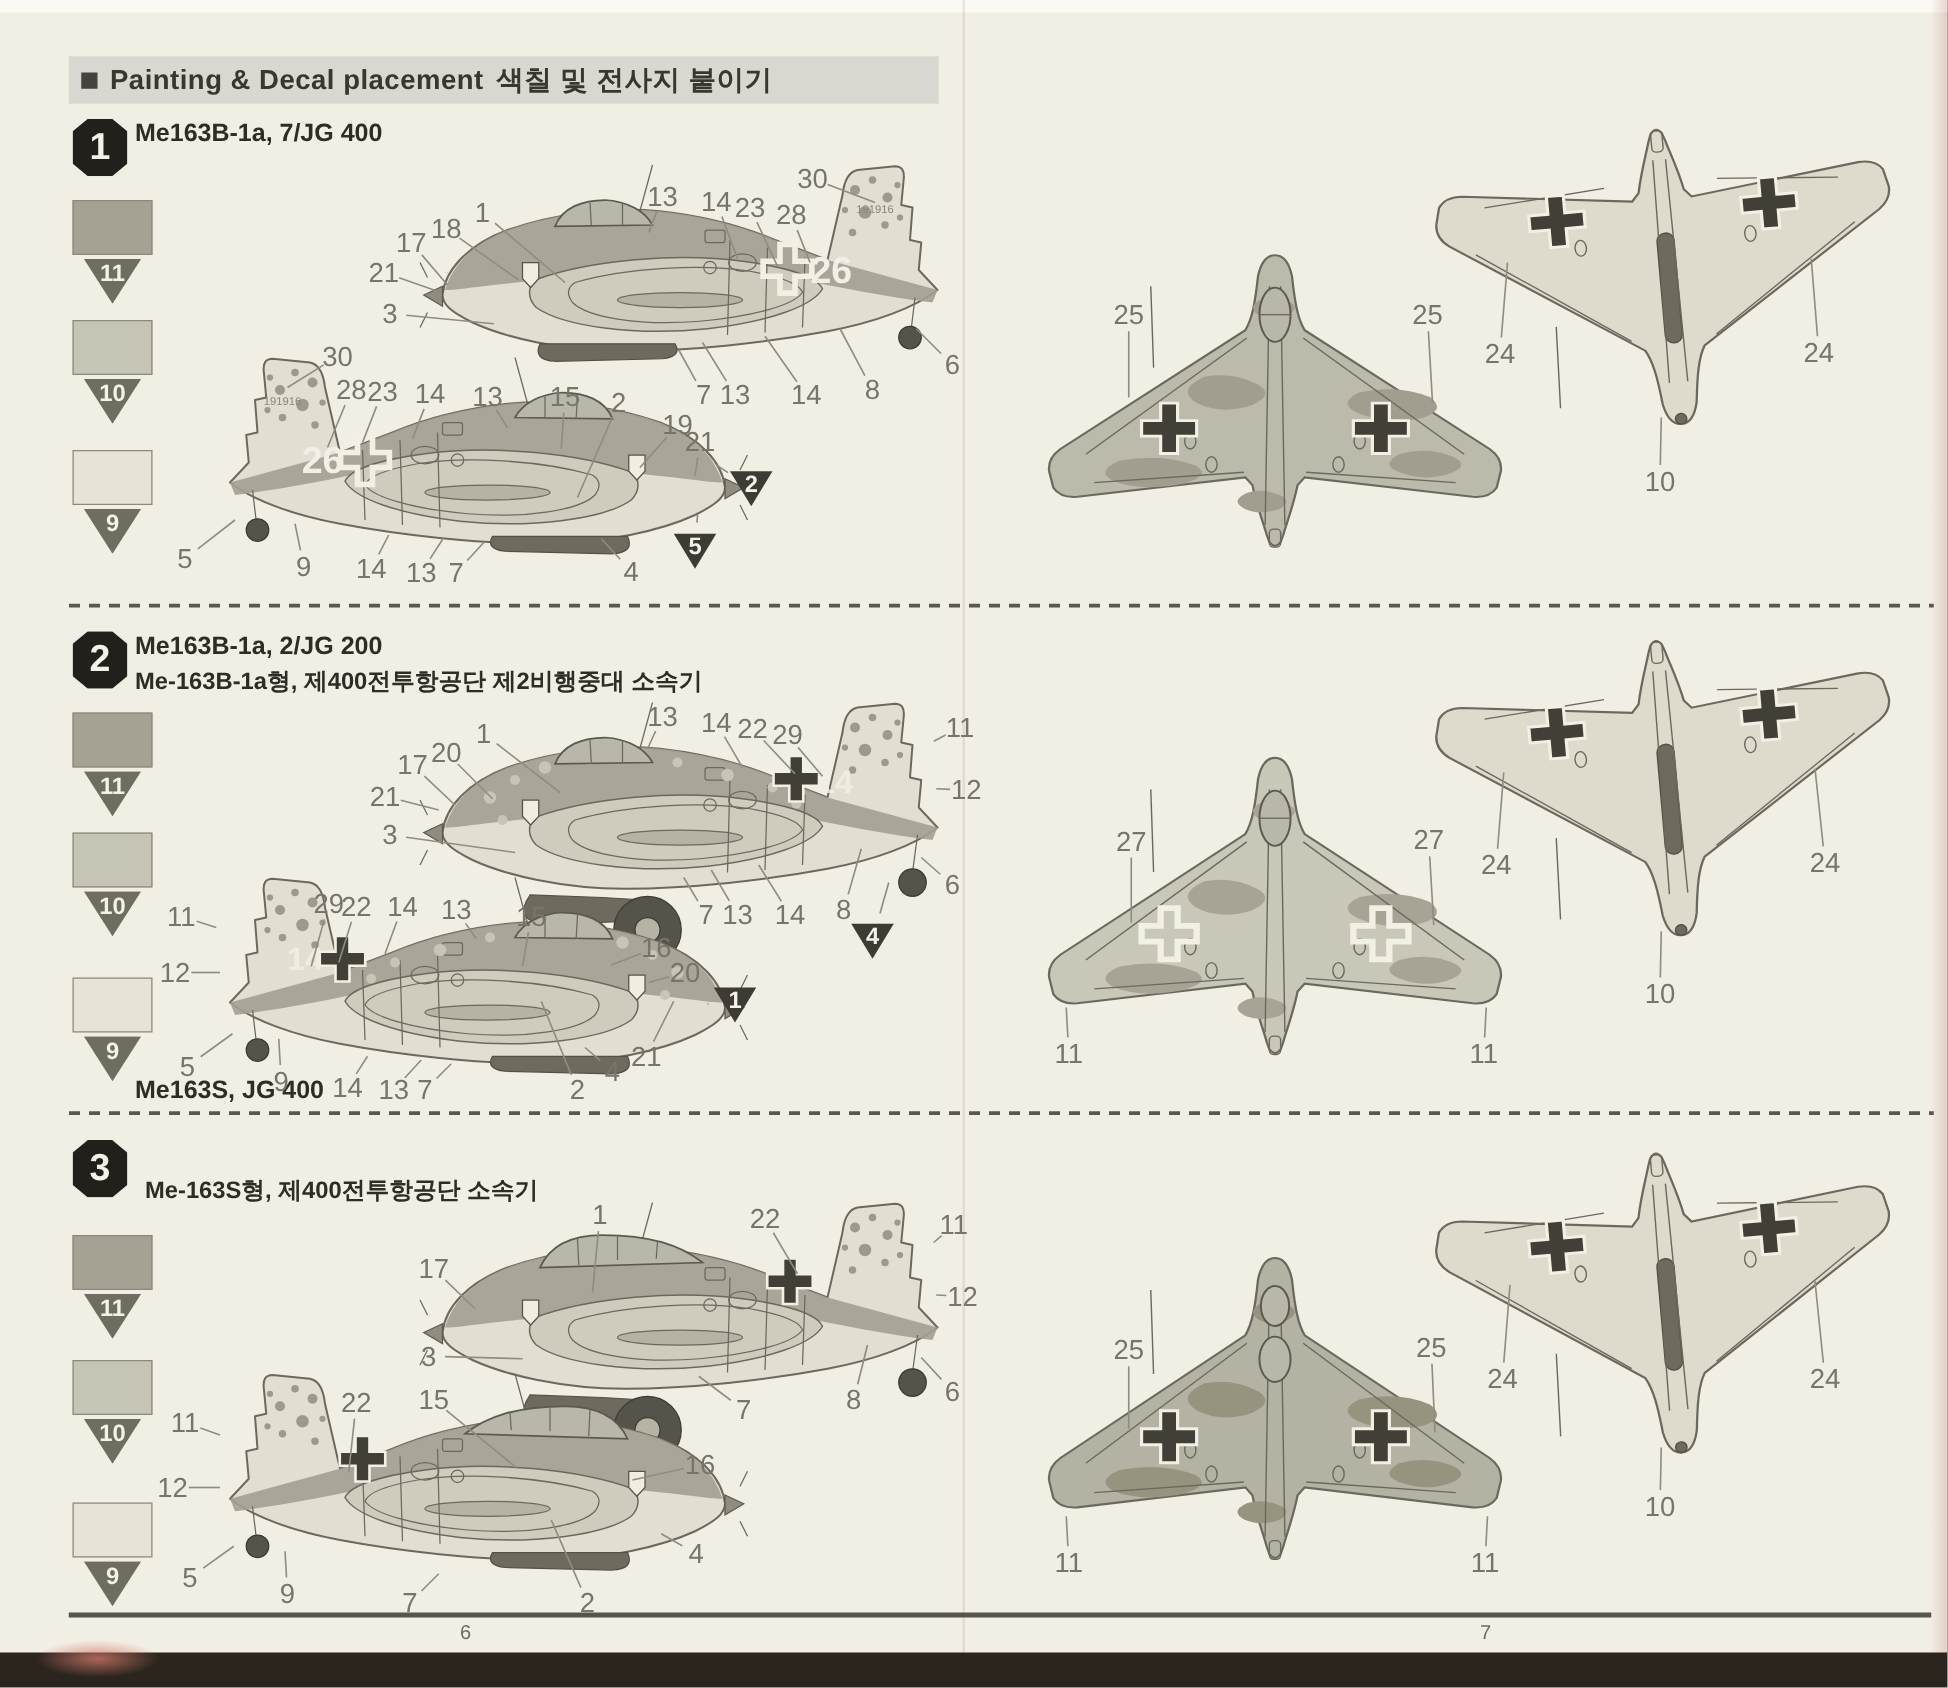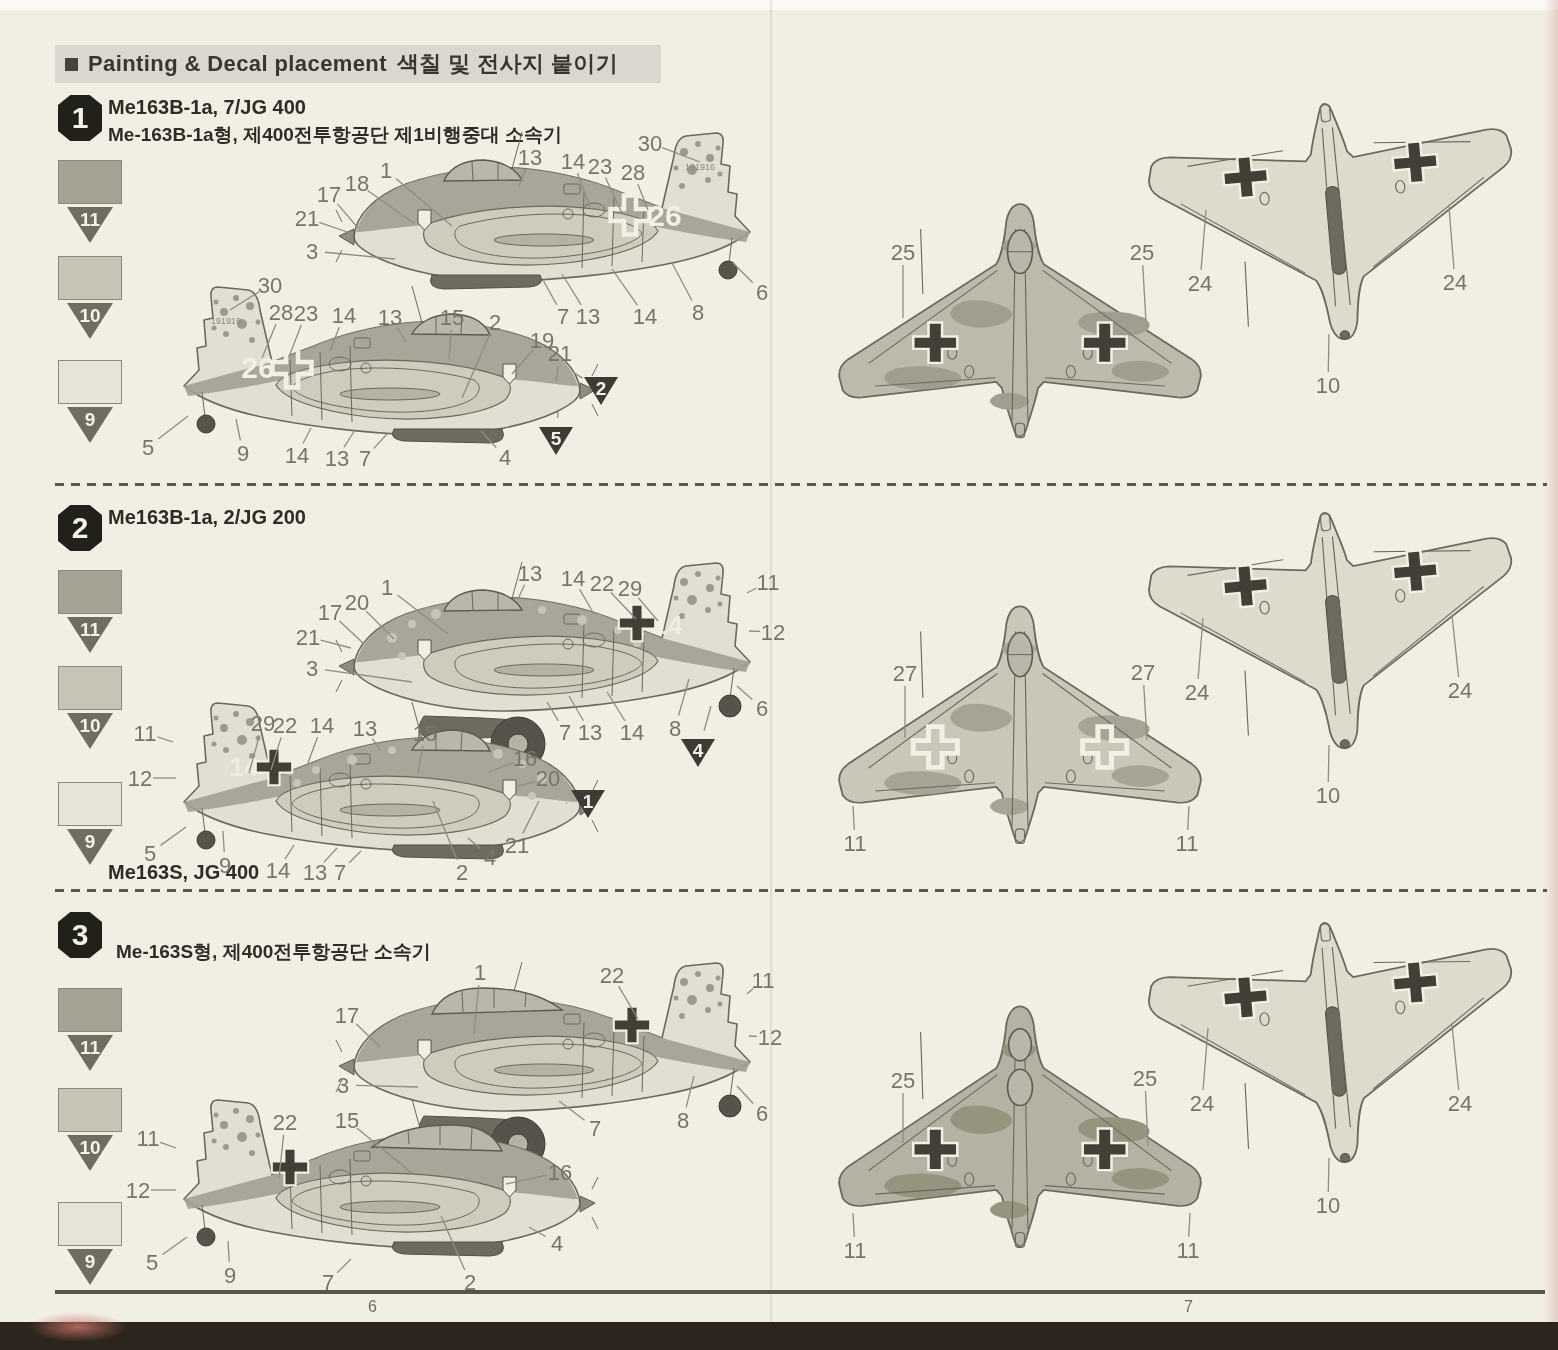--- a/index.html
+++ b/index.html
@@ -2,21 +2,21 @@
 <html style="--paint-9: #e7e4d7; --paint-10: #c6c4b5; --paint-11: #a5a294; --tri: #6f6d5f; --callout-text: #77756a; --callout-line: #8f8d80;"><head>
 <meta charset="utf-8">
 <style>
   *{margin:0;padding:0;box-sizing:border-box}
   html,body{background:#777;}
   .page{position:relative;width:1558px;height:1350px;background:#f1eee4;overflow:hidden;
         font-family:"Liberation Sans",sans-serif;color:#2e2c25;}
   .abs{position:absolute;}
 
   
-  .header-bar{left:55px;top:45px;width:606px;height:38px;background:#d9d7cf;
+  .header-bar{left:55px;top:45px;width:696px;height:38px;background:#d9d7cf;
               display:flex;align-items:center;gap:10px;padding-left:10px;}
   .header-sq{width:13px;height:13px;background:#45433a;flex:0 0 auto;}
   .header-text{font-size:22px;font-weight:bold;color:#38362d;letter-spacing:.4px;white-space:nowrap;}
   .header-text .ko{margin-left:10px;}
 
   
   .badge{width:44px;height:46px;background:#21201b;color:#f4f2e8;font-size:30px;font-weight:bold;
          display:flex;align-items:center;justify-content:center;
          clip-path:polygon(28% 0,72% 0,100% 22%,100% 78%,72% 100%,28% 100%,0 78%,0 22%);}
   .title-en{font-size:20px;font-weight:bold;white-space:nowrap;}
@@ -207,21 +207,20 @@
   <div class="abs right-edge"></div>
   <div class="abs fold"></div>
 
   <div class="abs header-bar">
     <span class="header-sq"></span>
     <span class="header-text"><span>Painting &amp; Decal placement</span><span class="ko">색칠 및 전사지 붙이기</span></span>
   </div>
 
   <div class="abs badge" style="left:58px;top:95px">1</div>
   <div class="abs title-en" style="left:108px;top:96px">Me163B-1a, 7/JG 400</div>
-  <div class="abs title-ko" style="left:108px;top:122px">Me-163B-1a형, 제400전투항공단 제1비행중대 소속기</div>
 
   <div class="abs sw-block" style="left:58px;top:160px">
     <div class="swatch sw11"></div>
     <div class="sw-tri">11</div>
   </div>
   <div class="abs sw-block" style="left:58px;top:256px">
     <div class="swatch sw10"></div>
     <div class="sw-tri">10</div>
   </div>
   <div class="abs sw-block" style="left:58px;top:360px">
@@ -262,20 +261,21 @@
     <use href="#topOutline" transform="translate(0,238) scale(1,-1)" style="fill:#dedbcd;stroke:#6b695e;stroke-width:1.6"></use>
     <use href="#botDet"></use>
     <use href="#crossD" transform="translate(95,70) scale(1.5)"></use>
     <use href="#crossD" transform="translate(245,70) scale(1.5)"></use>
   </svg>
 
   <div class="abs dash" style="left:55px;top:483px;width:1492px"></div>
 
   <div class="abs badge" style="left:58px;top:505px">2</div>
   <div class="abs title-en" style="left:108px;top:506px">Me163B-1a, 2/JG 200</div>
+  <div class="abs title-ko" style="left:108px;top:532px">Me-163B-1a형, 제400전투항공단 제2비행중대 소속기</div>
 
   <div class="abs sw-block" style="left:58px;top:570px">
     <div class="swatch sw11"></div>
     <div class="sw-tri">11</div>
   </div>
   <div class="abs sw-block" style="left:58px;top:666px">
     <div class="swatch sw10"></div>
     <div class="sw-tri">10</div>
   </div>
   <div class="abs sw-block" style="left:58px;top:782px">

